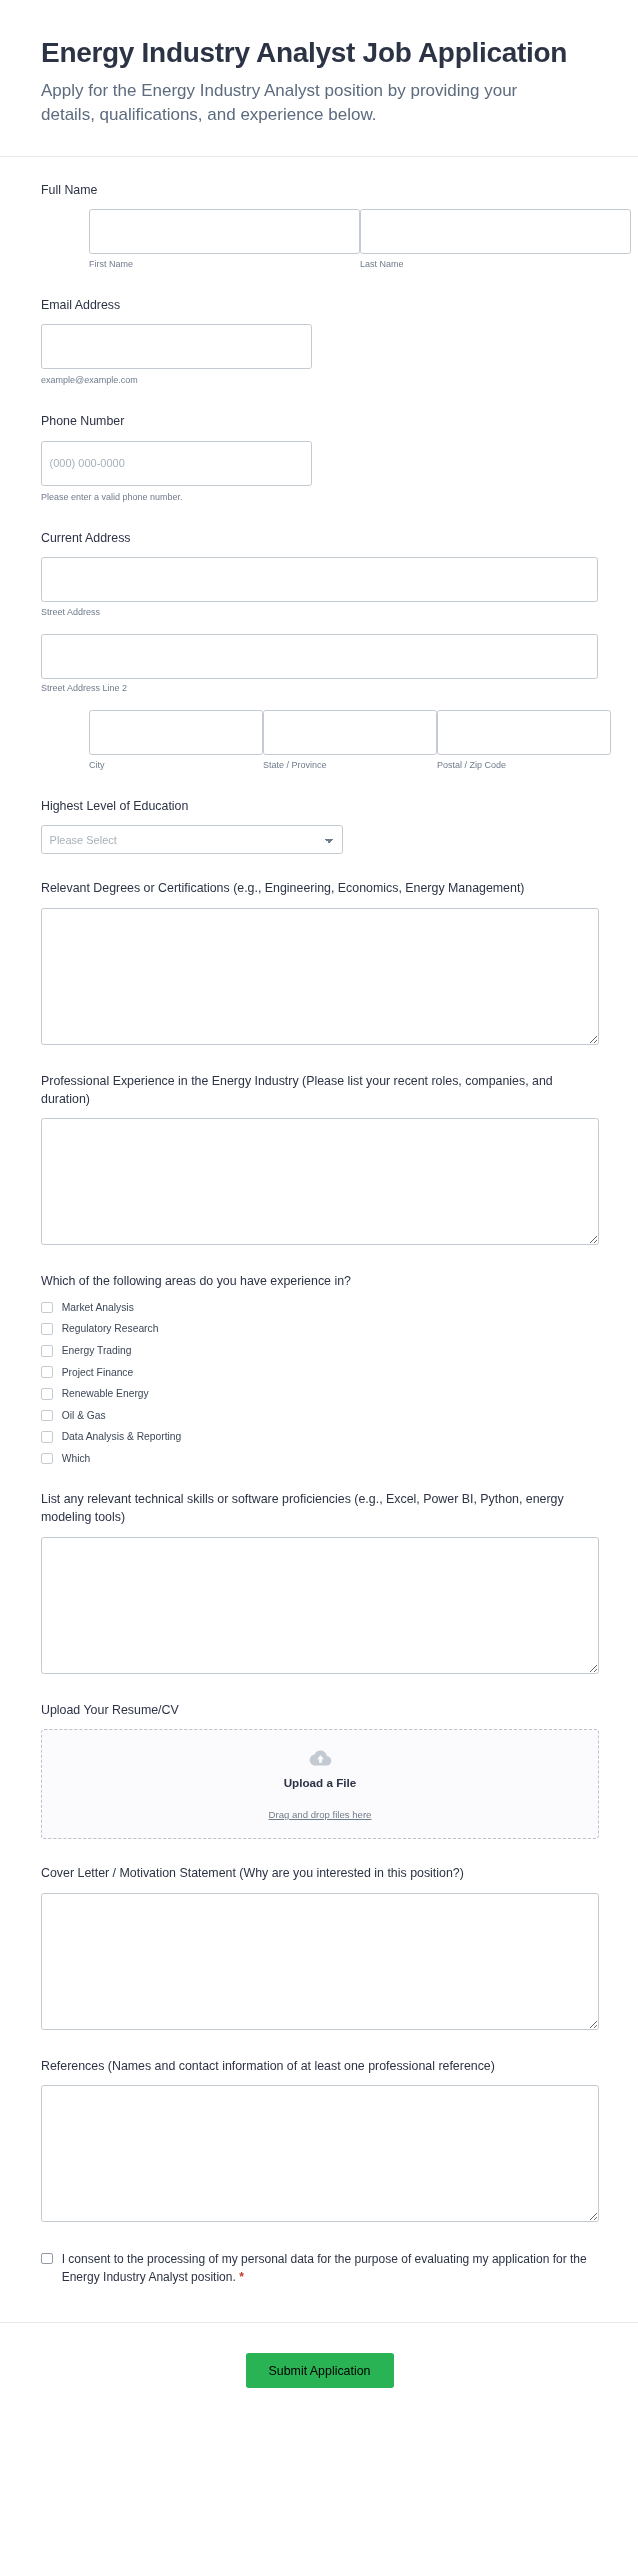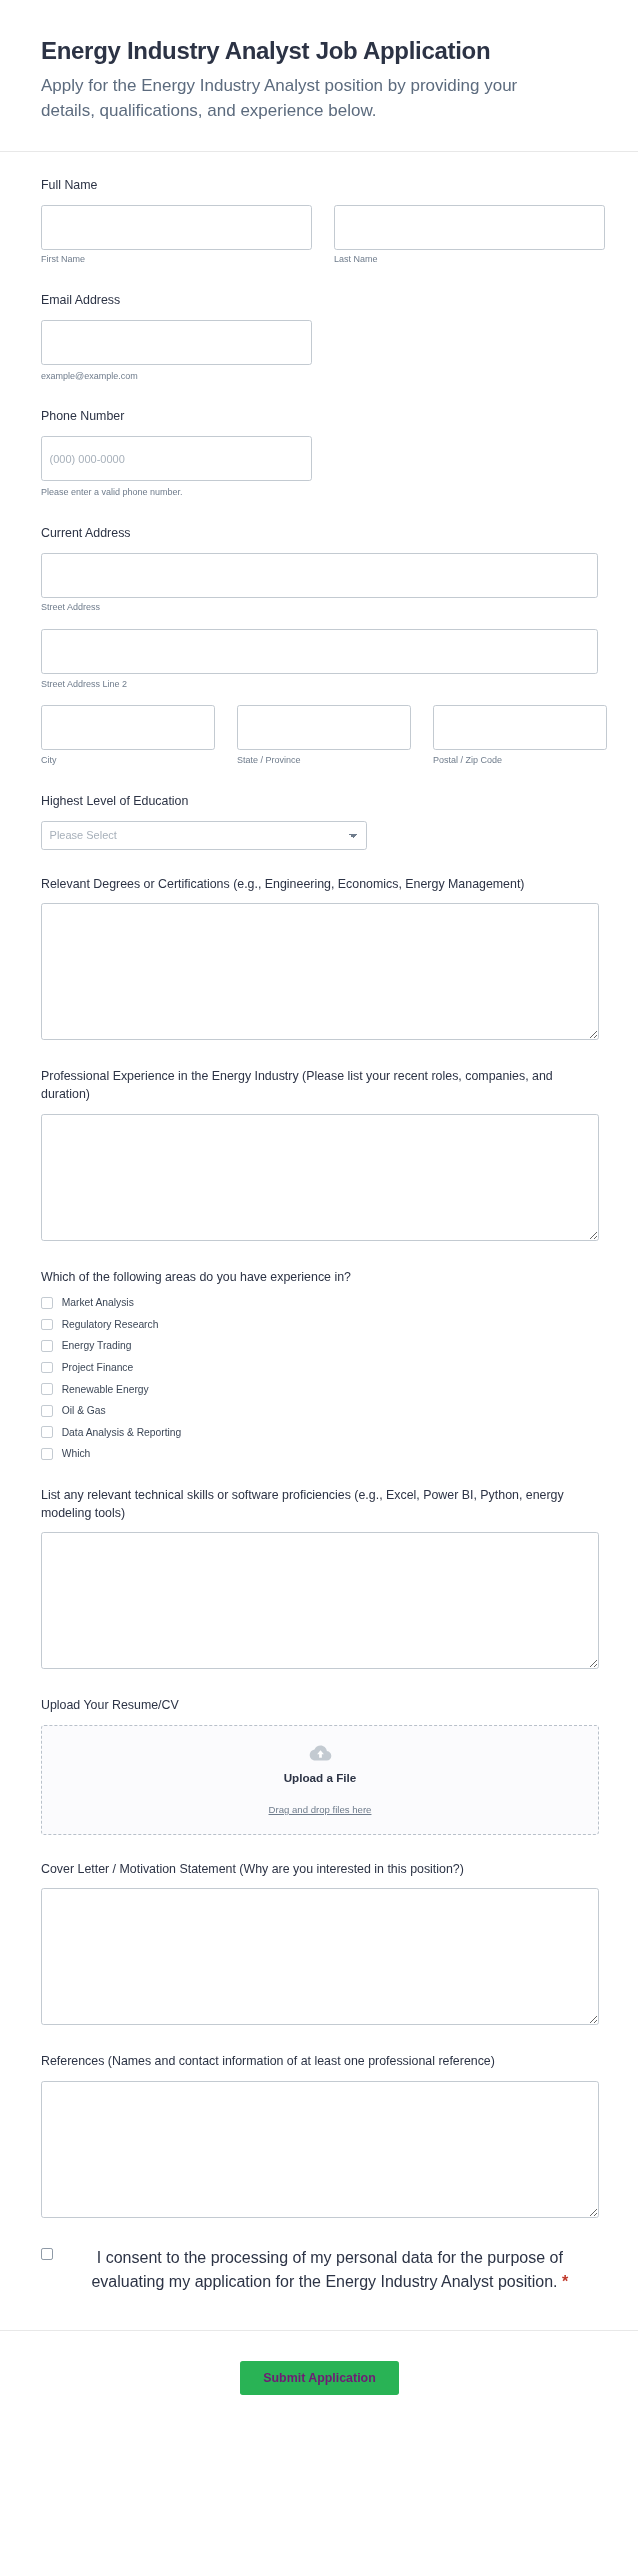--- a/index.html
+++ b/index.html
@@ -17,21 +17,21 @@
   .form-wrap {
     width: 639px;
     margin: 0 auto;
     background: #ffffff;
   }
   .form-header {
     padding: 37px 41px 27.5px 41px;
     border-bottom: 0.7px solid #e8e8e8;
   }
   .form-title {
-    font-size: 24px;
+    font-size: 28px;
     line-height: 1.15;
     font-weight: bold;
     color: #2c3345;
     margin: 0 0 9.6px 0;
     letter-spacing: -0.3px;
   }
   .form-subtitle {
     font-size: 17px;
     line-height: 1.45;
     color: #5c6b7e;
@@ -78,28 +78,28 @@
     outline: none;
   }
   input::placeholder, textarea::placeholder {
     color: #a7b0ba;
   }
   input[type="text"], input[type="email"], input[type="tel"] {
     height: 45px;
   }
   .row {
     display: flex;
-    gap: 22px;
+    margin-left: 48px;
   }
   .col-half { width: 271px; flex: 0 0 271px; }
   .col-third { width: 174px; flex: 0 0 174px; }
   .full-width-input { width: 558px; }
   select {
     height: 29px;
-    width: 326px;
+    width: 302px;
     -webkit-appearance: none;
     appearance: none;
     background-image:
       linear-gradient(45deg, transparent 50%, #6f7c8c 50%),
       linear-gradient(135deg, #6f7c8c 50%, transparent 50%);
     background-position:
       calc(100% - 13px) 12.4px,
       calc(100% - 9px) 12.4px;
     background-size: 4.1px 4.1px, 4.1px 4.1px;
     background-repeat: no-repeat;
@@ -171,42 +171,41 @@
     width: 11.7px;
     height: 11.7px;
     border: 0.7px solid #8e99a6;
     border-radius: 2.1px;
     background: #fff;
     flex: 0 0 11.7px;
     margin-right: 9px;
     margin-top: 2.1px;
   }
   .consent-text {
-    font-size: 16px;
+    font-size: 12px;
     line-height: 1.5;
     color: #2c3345;
     max-width: 543px;
-    text-align: center;
   }
   .req-star {
     color: #c0392b;
     font-weight: bold;
   }
   .footer {
     border-top: 0.7px solid #e8e8e8;
     padding: 30px 41px 41px 41px;
     display: flex;
     justify-content: center;
   }
   .submit-btn {
     background: #29b355;
-    color: #701a75;
+    color: #000000;
     font-family: "Liberation Sans", sans-serif;
     font-size: 12.4px;
-    font-weight: bold;
+    font-weight: normal;
     border: none;
     border-radius: 2.7px;
     padding: 10.3px 23px;
     cursor: pointer;
     min-width: 148px;
   }
 </style>
 </head>
 <body>
 

